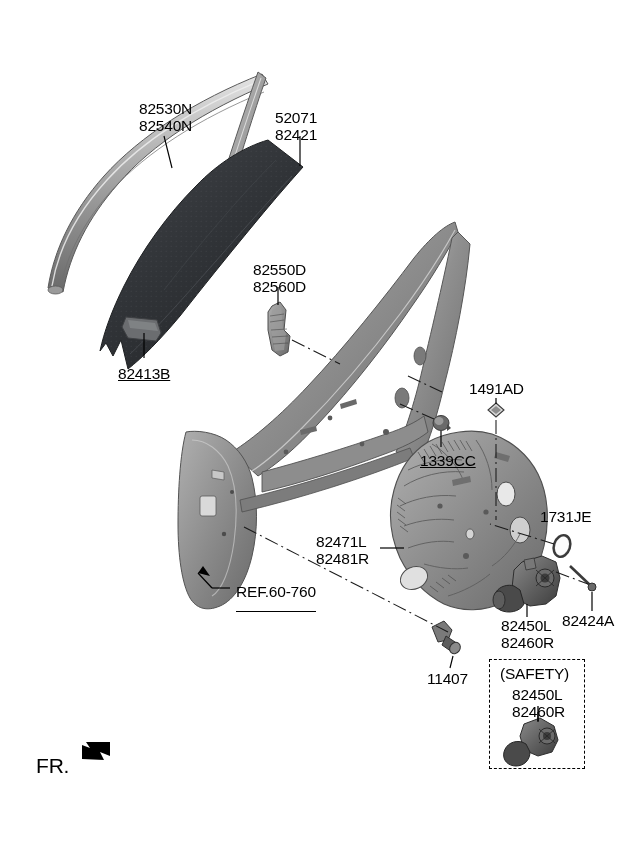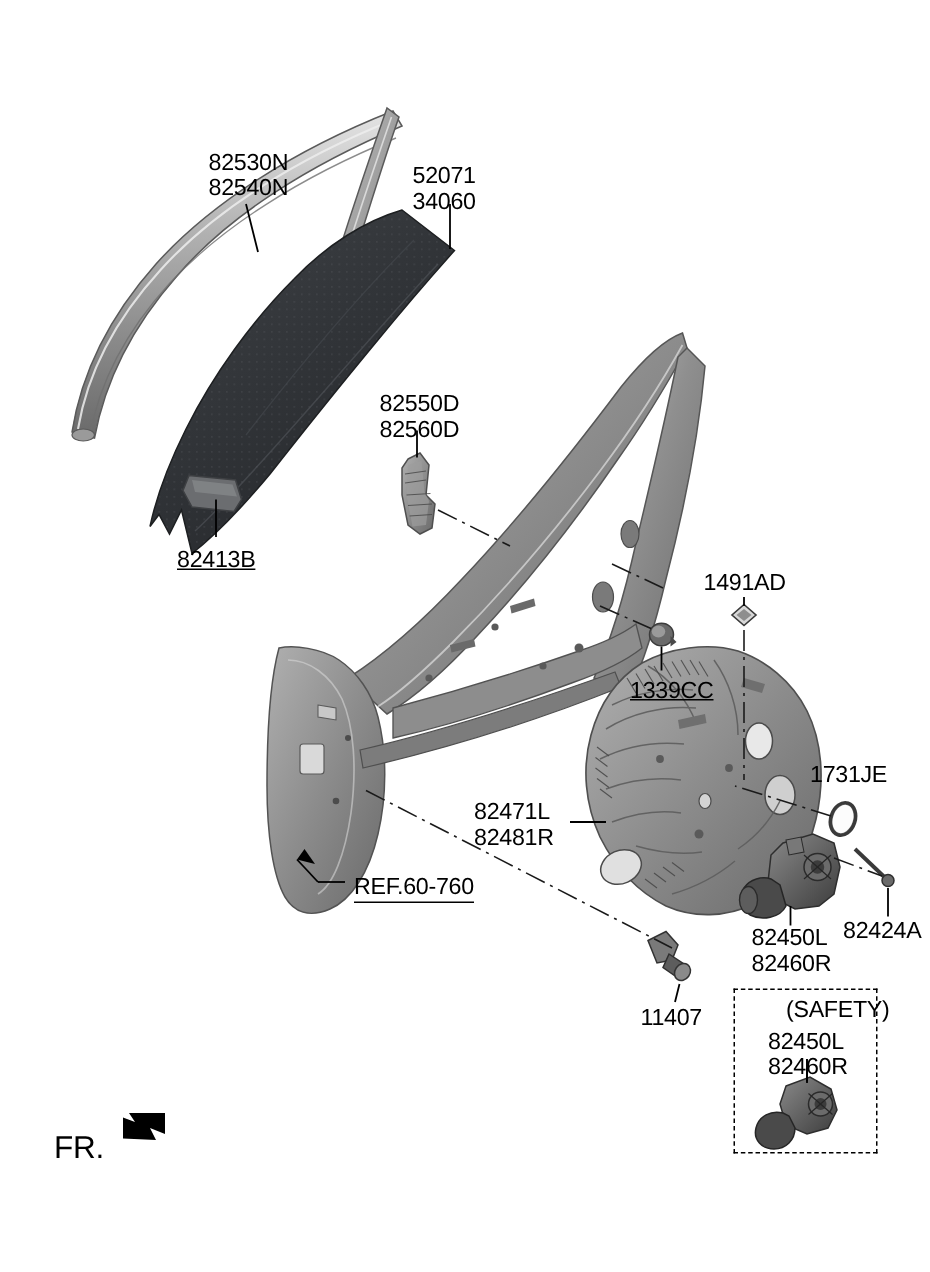--- a/index.html
+++ b/index.html
@@ -32,21 +32,21 @@
     line-height: 17px;
   }
   .lbl-2 { line-height: 17px; }
   .lbl-fr {
     font-size: 21px;
     font-weight: 400;
   }
   .lbl-ref {
     font-size: 15.5px;
     border-bottom: 1.6px solid #000;
-    padding-bottom: 1px;
+    padding-bottom: 11px;
   }
   .lbl-safety { font-size: 15.5px; }
   .safety-box {
     position: absolute;
     border: 1.5px dashed #000;
     box-sizing: border-box;
     background: transparent;
   }
 </style>
 </head>
@@ -373,21 +373,21 @@
     </g>
   </svg>
 
   <div class="lbl lbl-2" style="left:139px; top:100px;">
     <div>82530N</div>
     <div>82540N</div>
   </div>
 
   <div class="lbl lbl-2" style="left:275px; top:109px;">
     <div>52071</div>
-    <div>34060</div>
+    <div>82421</div>
   </div>
 
   <div class="lbl lbl-2" style="left:253px; top:261px;text-align:right;">
     <div>82550D</div>
     <div>82560D</div>
   </div>
 
   <div class="lbl" style="left:118px; top:365px;text-decoration:underline;">
     <div>82413B</div>
   </div>
@@ -419,21 +419,21 @@
   </div>
 
   <div class="lbl" style="left:427px; top:670px;">
     <div>11407</div>
   </div>
 
   <div class="lbl lbl-ref" style="left:236px; top:583px;">REF.60-760</div>
 
   <div class="safety-box" style="left:489px; top:659px; width:96px; height:110px;"></div>
 
-  <div class="lbl lbl-safety" style="left:500px; top:665px;margin-left:24px;">(SAFETY)</div>
+  <div class="lbl lbl-safety" style="left:500px; top:665px;">(SAFETY)</div>
 
   <div class="lbl lbl-2" style="left:512px; top:686px;">
     <div>82450L</div>
     <div>82460R</div>
   </div>
 
   <div class="lbl lbl-fr" style="left:36px; top:757px;">FR.</div>
 
 </div>
 

